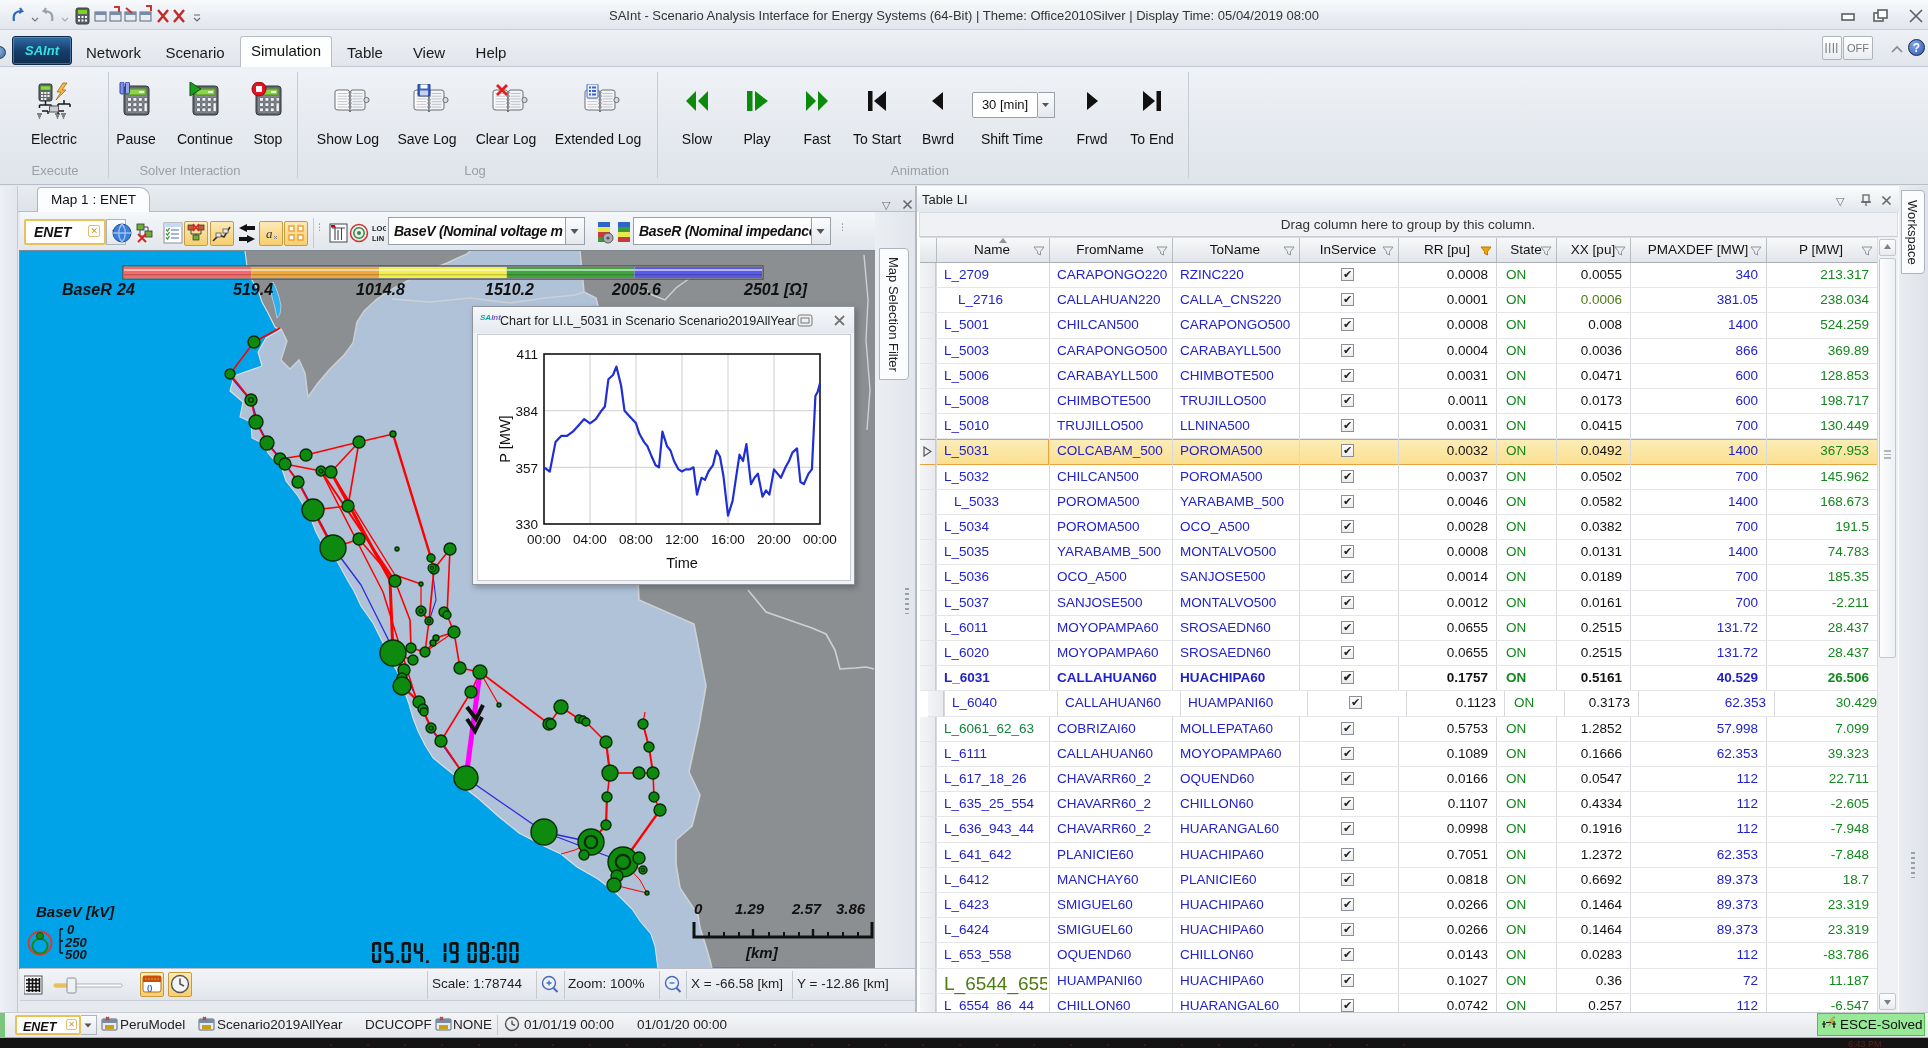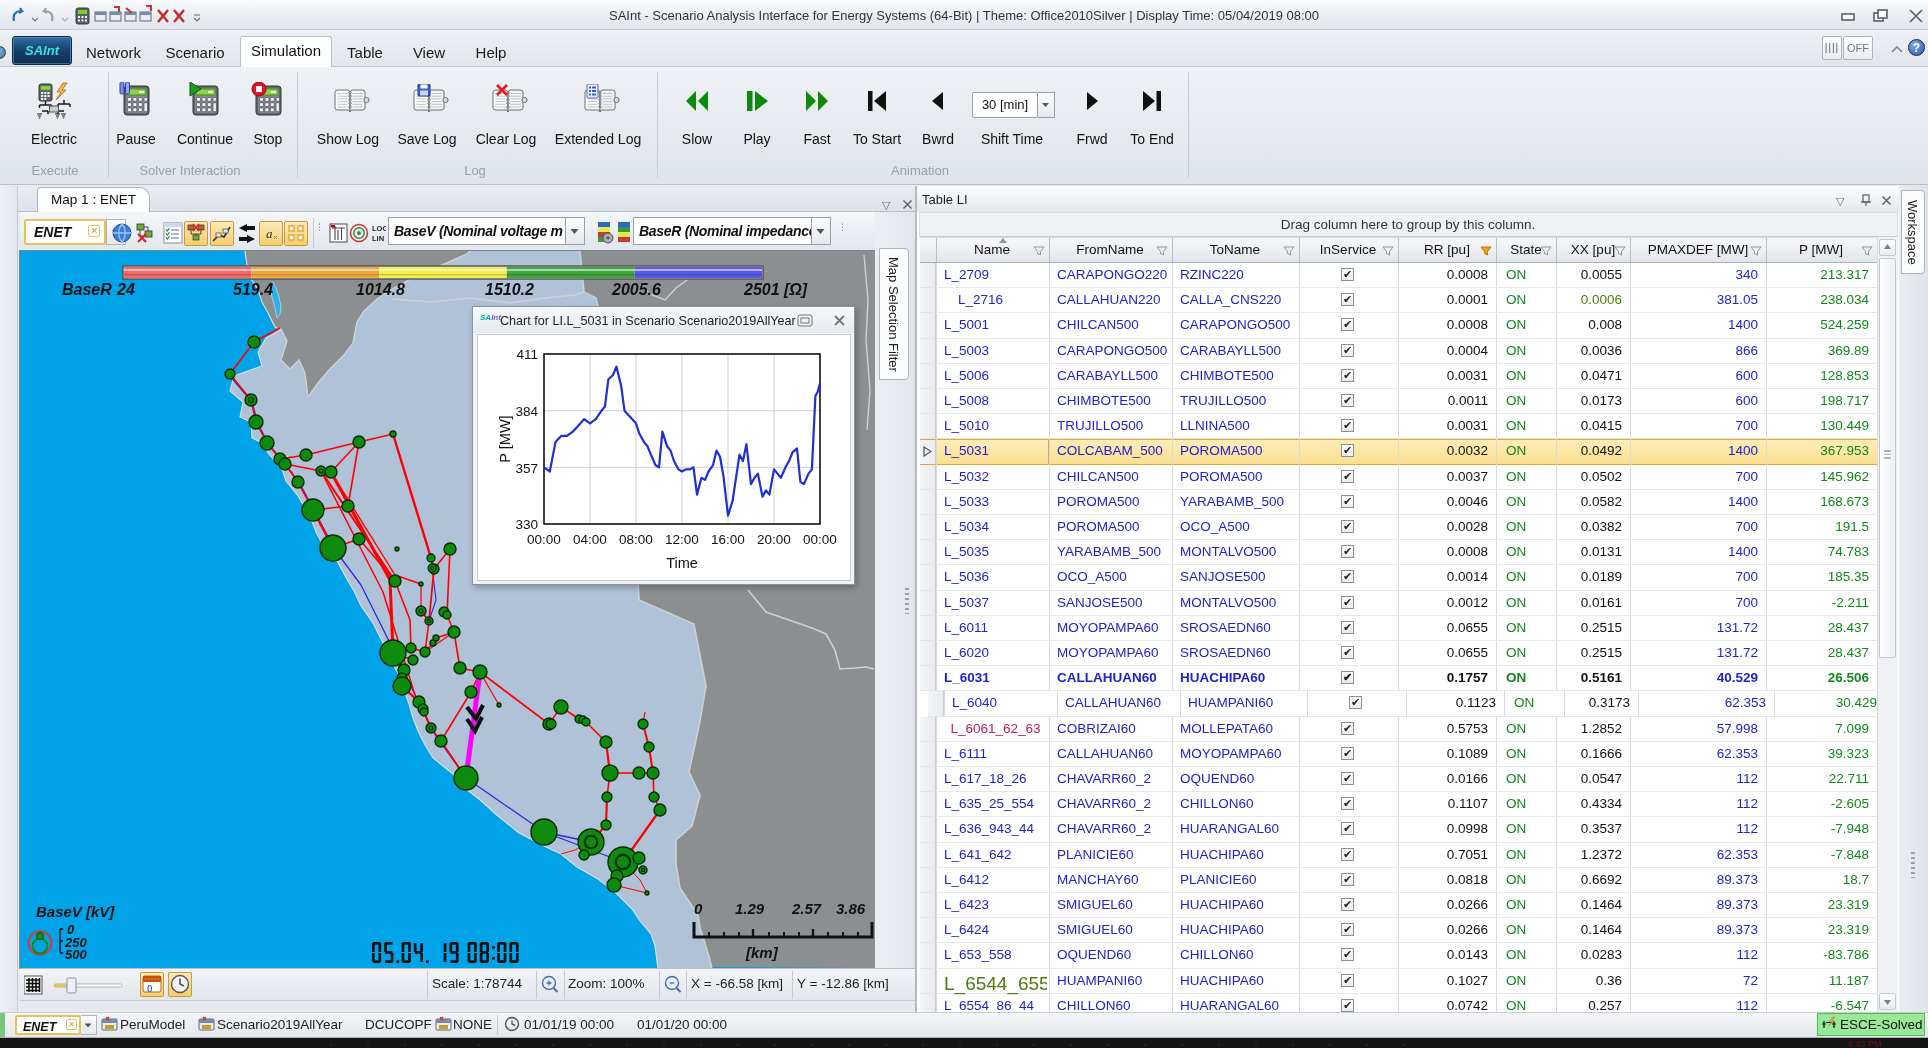--- a/index.html
+++ b/index.html
@@ -1117,21 +1117,21 @@
 <div class="abs" style="left:129px;top:0;width:1px;height:25.2px;background:#D6D9DD"></div>
 <div class="abs" style="left:252px;top:0;width:1px;height:25.2px;background:#D6D9DD"></div>
 <div class="abs" style="left:379px;top:0;width:1px;height:25.2px;background:#D6D9DD"></div>
 <div class="abs" style="left:478px;top:0;width:1px;height:25.2px;background:#D6D9DD"></div>
 <div class="abs" style="left:576px;top:0;width:1px;height:25.2px;background:#D6D9DD"></div>
 <div class="abs" style="left:636px;top:0;width:1px;height:25.2px;background:#D6D9DD"></div>
 <div class="abs" style="left:710px;top:0;width:1px;height:25.2px;background:#D6D9DD"></div>
 <div class="abs" style="left:846px;top:0;width:1px;height:25.2px;background:#D6D9DD"></div>
 
 <div class="abs" style="left:16px;top:24.2px;width:941px;height:1px;background:#E4E6E9"></div>
-<div class="abs" style="left:18px;width:109px;top:4px;font-size:13.5px;color:#2222CC;text-align:left;padding-left:6px;white-space:nowrap;overflow:hidden">L_5033</div>
+<div class="abs" style="left:18px;width:109px;top:4px;font-size:13.5px;color:#2222CC;text-align:left;padding-left:16px;white-space:nowrap;overflow:hidden">L_5033</div>
 <div class="abs" style="left:131px;width:119px;top:4px;font-size:13.5px;color:#2222CC;text-align:left;padding-left:6px;white-space:nowrap;overflow:hidden">POROMA500</div>
 <div class="abs" style="left:254px;width:123px;top:4px;font-size:13.5px;color:#2222CC;text-align:left;padding-left:6px;white-space:nowrap;overflow:hidden">YARABAMB_500</div>
 <div class="cb abs" style="left:421px;top:5px">✔</div>
 <div class="abs" style="left:480px;width:94px;top:4px;font-size:13.5px;color:#111;text-align:right;padding-right:6px;white-space:nowrap;overflow:hidden">0.0046</div>
 <div class="abs" style="left:578px;width:56px;top:4px;font-size:13.5px;color:#12881C;text-align:left;padding-left:8px;white-space:nowrap;overflow:hidden">ON</div>
 <div class="abs" style="left:638px;width:70px;top:4px;font-size:13.5px;color:#111;text-align:right;padding-right:6px;white-space:nowrap;overflow:hidden">0.0582</div>
 <div class="abs" style="left:712px;width:132px;top:4px;font-size:13.5px;color:#2222CC;text-align:right;padding-right:6px;white-space:nowrap;overflow:hidden">1400</div>
 <div class="abs" style="left:848px;width:107px;top:4px;font-size:13.5px;color:#12881C;text-align:right;padding-right:6px;white-space:nowrap;overflow:hidden">168.673</div>
 </div>
 <div class="abs" style="left:0;top:252.0px;width:957px;height:25.2px;">
@@ -1324,21 +1324,21 @@
 <div class="abs" style="left:129px;top:0;width:1px;height:25.2px;background:#D6D9DD"></div>
 <div class="abs" style="left:252px;top:0;width:1px;height:25.2px;background:#D6D9DD"></div>
 <div class="abs" style="left:379px;top:0;width:1px;height:25.2px;background:#D6D9DD"></div>
 <div class="abs" style="left:478px;top:0;width:1px;height:25.2px;background:#D6D9DD"></div>
 <div class="abs" style="left:576px;top:0;width:1px;height:25.2px;background:#D6D9DD"></div>
 <div class="abs" style="left:636px;top:0;width:1px;height:25.2px;background:#D6D9DD"></div>
 <div class="abs" style="left:710px;top:0;width:1px;height:25.2px;background:#D6D9DD"></div>
 <div class="abs" style="left:846px;top:0;width:1px;height:25.2px;background:#D6D9DD"></div>
 
 <div class="abs" style="left:16px;top:24.2px;width:941px;height:1px;background:#E4E6E9"></div>
-<div class="abs" style="left:18px;width:109px;top:4px;font-size:13.5px;color:#be185d;text-align:center;padding-left:6px;white-space:nowrap;overflow:hidden">L_6061_62_63</div>
+<div class="abs" style="left:18px;width:109px;top:4px;font-size:13.5px;color:#15803d;text-align:left;padding-left:6px;white-space:nowrap;overflow:hidden">L_6061_62_63</div>
 <div class="abs" style="left:131px;width:119px;top:4px;font-size:13.5px;color:#2222CC;text-align:left;padding-left:6px;white-space:nowrap;overflow:hidden">COBRIZAI60</div>
 <div class="abs" style="left:254px;width:123px;top:4px;font-size:13.5px;color:#2222CC;text-align:left;padding-left:6px;white-space:nowrap;overflow:hidden">MOLLEPATA60</div>
 <div class="cb abs" style="left:421px;top:5px">✔</div>
 <div class="abs" style="left:480px;width:94px;top:4px;font-size:13.5px;color:#111;text-align:right;padding-right:6px;white-space:nowrap;overflow:hidden">0.5753</div>
 <div class="abs" style="left:578px;width:56px;top:4px;font-size:13.5px;color:#12881C;text-align:left;padding-left:8px;white-space:nowrap;overflow:hidden">ON</div>
 <div class="abs" style="left:638px;width:70px;top:4px;font-size:13.5px;color:#111;text-align:right;padding-right:6px;white-space:nowrap;overflow:hidden">1.2852</div>
 <div class="abs" style="left:712px;width:132px;top:4px;font-size:13.5px;color:#2222CC;text-align:right;padding-right:6px;white-space:nowrap;overflow:hidden">57.998</div>
 <div class="abs" style="left:848px;width:107px;top:4px;font-size:13.5px;color:#12881C;text-align:right;padding-right:6px;white-space:nowrap;overflow:hidden">7.099</div>
 </div>
 <div class="abs" style="left:0;top:478.8px;width:957px;height:25.2px;">
@@ -1422,21 +1422,21 @@
 <div class="abs" style="left:710px;top:0;width:1px;height:25.2px;background:#D6D9DD"></div>
 <div class="abs" style="left:846px;top:0;width:1px;height:25.2px;background:#D6D9DD"></div>
 
 <div class="abs" style="left:16px;top:24.2px;width:941px;height:1px;background:#E4E6E9"></div>
 <div class="abs" style="left:18px;width:109px;top:4px;font-size:13.5px;color:#2222CC;text-align:left;padding-left:6px;white-space:nowrap;overflow:hidden">L_636_943_44</div>
 <div class="abs" style="left:131px;width:119px;top:4px;font-size:13.5px;color:#2222CC;text-align:left;padding-left:6px;white-space:nowrap;overflow:hidden">CHAVARR60_2</div>
 <div class="abs" style="left:254px;width:123px;top:4px;font-size:13.5px;color:#2222CC;text-align:left;padding-left:6px;white-space:nowrap;overflow:hidden">HUARANGAL60</div>
 <div class="cb abs" style="left:421px;top:5px">✔</div>
 <div class="abs" style="left:480px;width:94px;top:4px;font-size:13.5px;color:#111;text-align:right;padding-right:6px;white-space:nowrap;overflow:hidden">0.0998</div>
 <div class="abs" style="left:578px;width:56px;top:4px;font-size:13.5px;color:#12881C;text-align:left;padding-left:8px;white-space:nowrap;overflow:hidden">ON</div>
-<div class="abs" style="left:638px;width:70px;top:4px;font-size:13.5px;color:#111;text-align:right;padding-right:6px;white-space:nowrap;overflow:hidden">0.3537</div>
+<div class="abs" style="left:638px;width:70px;top:4px;font-size:13.5px;color:#111;text-align:right;padding-right:6px;white-space:nowrap;overflow:hidden">0.1916</div>
 <div class="abs" style="left:712px;width:132px;top:4px;font-size:13.5px;color:#2222CC;text-align:right;padding-right:6px;white-space:nowrap;overflow:hidden">112</div>
 <div class="abs" style="left:848px;width:107px;top:4px;font-size:13.5px;color:#12881C;text-align:right;padding-right:6px;white-space:nowrap;overflow:hidden">-7.948</div>
 </div>
 <div class="abs" style="left:0;top:579.6px;width:957px;height:25.2px;">
 <div class="abs" style="left:0;top:0;width:16px;height:25.2px;background:linear-gradient(90deg,#F4F5F7,#E8EAEE);border-bottom:1px solid #E2E4E8;border-right:1px solid #C8CCD2;"></div>
 <div class="abs" style="left:16px;top:0;width:1px;height:25.2px;background:#D6D9DD"></div>
 <div class="abs" style="left:129px;top:0;width:1px;height:25.2px;background:#D6D9DD"></div>
 <div class="abs" style="left:252px;top:0;width:1px;height:25.2px;background:#D6D9DD"></div>
 <div class="abs" style="left:379px;top:0;width:1px;height:25.2px;background:#D6D9DD"></div>
 <div class="abs" style="left:478px;top:0;width:1px;height:25.2px;background:#D6D9DD"></div>

